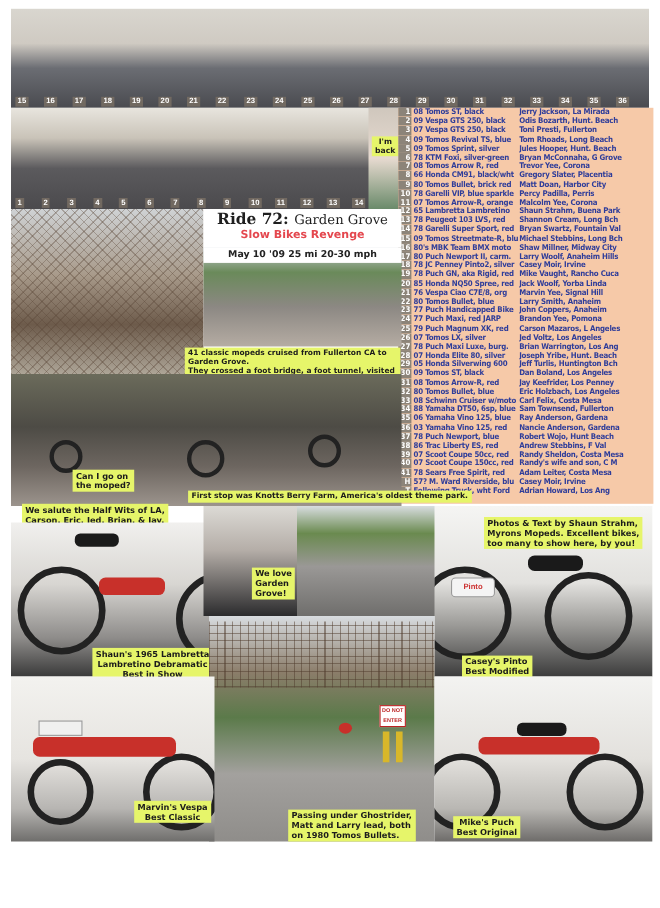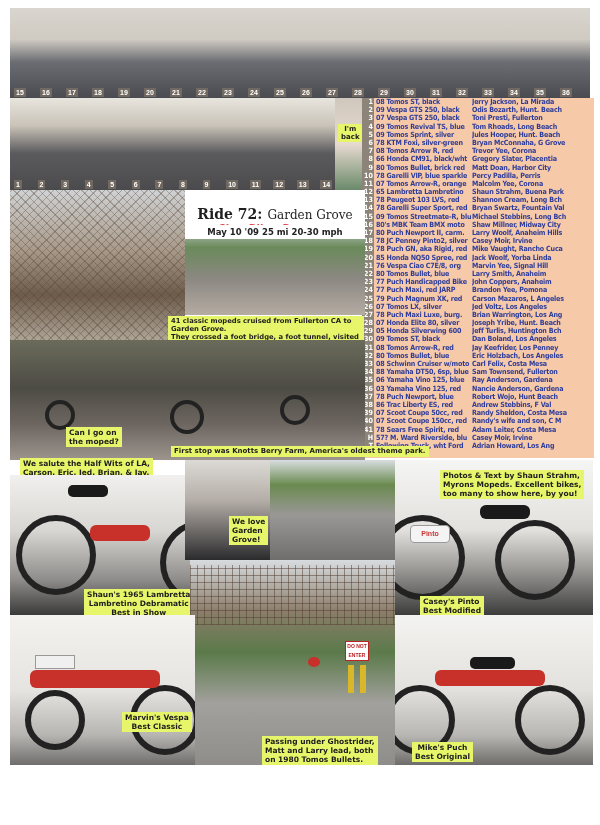--- a/index.html
+++ b/index.html
@@ -46,21 +46,21 @@
   .moped-shape { position: absolute; border-radius: 50%; border: 4px solid #222; }
   .red-body { position: absolute; background: #c8302a; border-radius: 6px; }
 
   
   .tag { position: absolute; background: rgba(120,110,100,0.85); color: #fff;
     font-size: 7px; font-weight: bold; padding: 0 2px; line-height: 9px; }
 
   
   #title-card { position: absolute; left: 185px; top: 190px; width: 180px; height: 35px;
     background: #ffffff; text-align: center; }
-  #title-line { font-family: "DejaVu Serif", serif; font-size: 14px; font-weight: bold; color: #1f1f1f; line-height: 16px; margin-top: 16px; }
+  #title-line { font-family: "DejaVu Serif", serif; font-size: 14px; font-weight: bold; color: #1f1f1f; line-height: 16px; margin-top: 2px; }
   #title-line .place { font-size: 12px; font-weight: normal; }
   #subtitle { font-family: "DejaVu Sans", sans-serif; font-weight: bold; color: #e4474e; font-size: 10px; line-height: 11px; }
   #ride-meta { position: absolute; left: 185px; top: 225px; width: 180px; height: 14px;
     background: #ffffff; text-align: center; font-family: "DejaVu Sans", sans-serif;
     font-weight: bold; font-size: 8.5px; color: #222; line-height: 14px; }
 
   
   #roster { position: absolute; left: 362px; top: 98px; width: 232px; height: 360px;
     background: #f6c9a8; }
   .roster-row { display: flex; height: 8.2px; line-height: 8.2px; font-size: 7.1px; font-weight: bold;
@@ -413,21 +413,21 @@
 <div class="caption left" style="left:262px;top:736px;">Passing under Ghostrider,
 Matt and Larry lead, both
 on 1980 Tomos Bullets.</div>
 
 <div class="photo" id="p-vespa">
   <div class="moped-shape" style="left:15px;top:75px;width:60px;height:60px;border-width:6px;"></div>
   <div class="moped-shape" style="left:120px;top:70px;width:70px;height:70px;border-width:6px;"></div>
   <div class="red-body" style="left:20px;top:55px;width:130px;height:18px;"></div>
   <div style="position:absolute;left:25px;top:40px;width:40px;height:14px;background:#f0f0f0;border:1px solid #999;"></div>
 </div>
-<div class="caption" style="left:122px;top:712px;">Marvin's Vespa
+<div class="caption" style="left:122px;top:728px;">Marvin's Vespa
 Best Classic</div>
 
 <div class="photo" id="p-puch">
   <div class="moped-shape" style="left:-10px;top:70px;width:70px;height:70px;border-width:6px;"></div>
   <div class="moped-shape" style="left:120px;top:70px;width:70px;height:70px;border-width:6px;"></div>
   <div class="red-body" style="left:40px;top:55px;width:110px;height:16px;"></div>
   <div style="position:absolute;left:75px;top:42px;width:45px;height:12px;background:#1a1a1a;border-radius:5px;"></div>
 </div>
 <div class="caption" style="left:412px;top:742px;">Mike's Puch
 Best Original</div>

